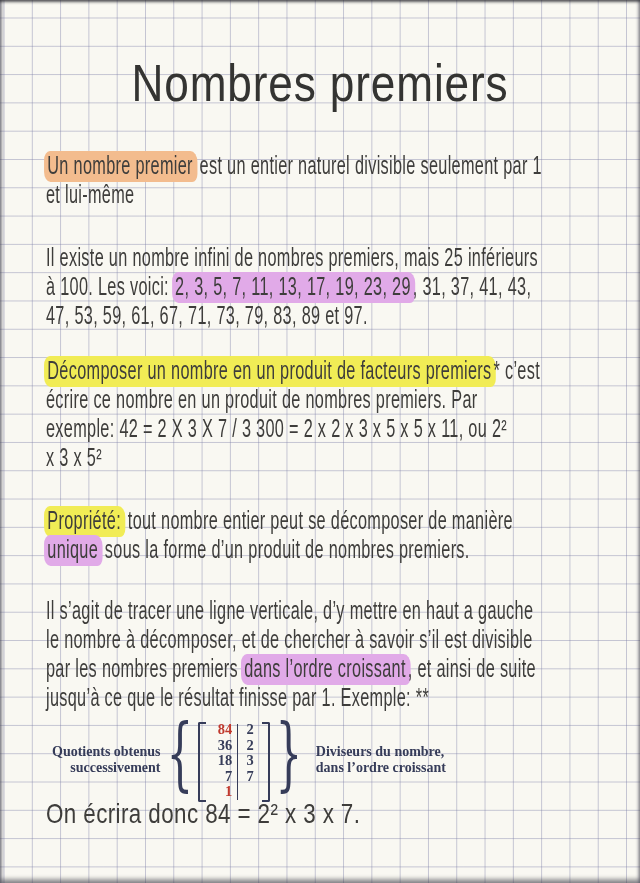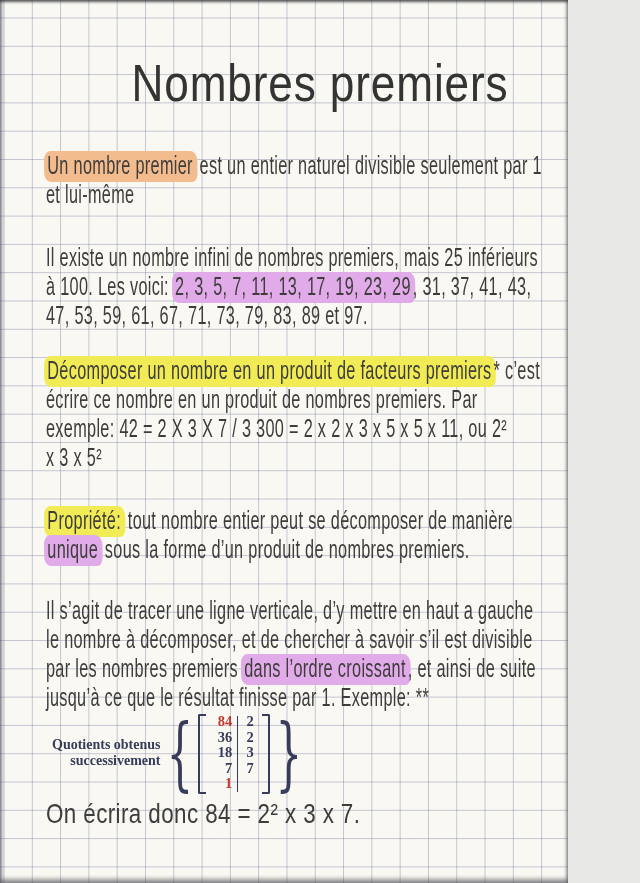--- a/index.html
+++ b/index.html
@@ -4,21 +4,21 @@
 <style>
   html,body{margin:0;padding:0;}
   body{
     width:640px;height:883px;
     font-family:"Liberation Sans",sans-serif;
     background:#e8e8e6;
     overflow:hidden;
   }
   .page{
     position:relative;
-    width:568px;height:883px;
+    width:640px;height:883px;
     background-color:#f9f8f2;
     background-image:
       linear-gradient(to right, rgba(122,124,166,.42) 1px, transparent 1px),
       linear-gradient(to bottom, rgba(122,124,166,.42) 1px, transparent 1px);
     background-size:28.3px 28.3px;
     background-position:3.5px 17.5px;
     box-shadow:
       inset 0 3px 3px -1px rgba(40,40,45,.75),
       inset 3px 0 3px -1px rgba(80,80,100,.55),
       inset -3px 0 3px -1px rgba(80,80,100,.45),
@@ -59,35 +59,35 @@
   
   .diagram{
     position:absolute;left:52px;top:712px;
     display:flex;align-items:flex-start;
     color:#363c59;
     font-family:"Liberation Serif",serif;
     font-weight:700;
   }
   .diag-label{
     font-size:14px;line-height:15.5px;
-    margin-top:25px;
+    margin-top:32px;
   }
   .diag-label.left{text-align:right;}
   .diag-label.right{text-align:left;margin-left:8px;}
   .brace{
     font-family:"DejaVu Serif",serif;
     font-size:56px;font-weight:400;
     line-height:82px;height:82px;
     transform:scale(.75,1.45);
     margin:0 1px;
     user-select:none;
   }
   .matrix{
     display:flex;align-items:stretch;
-    height:80px;margin-top:2px;
+    height:80px;margin-top:10px;
   }
   .bk{width:6px;border:2px solid #363c59;}
   .bk-l{border-right:none;border-radius:2px 0 0 2px;}
   .bk-r{border-left:none;border-radius:0 2px 2px 0;}
   .mcol{
     display:flex;flex-direction:column;justify-content:flex-start;
     font-size:14.5px;line-height:15.5px;
   }
   .col-q{align-items:flex-end;min-width:22px;padding:0 5px 0 4px;}
   .col-d{align-items:center;min-width:14px;padding:0 5px;}
@@ -150,19 +150,23 @@
       <div class="mdivider"></div>
       <div class="mcol col-d">
         <div class="num">2</div>
         <div class="num">2</div>
         <div class="num">3</div>
         <div class="num">7</div>
       </div>
       <div class="bk bk-r"></div>
     </div>
     <div class="brace">}</div>
+    <div class="diag-label right">
+      <div>Diviseurs du nombre,</div>
+      <div>dans l’ordre croissant</div>
+    </div>
   </div>
 
   <div class="para conclusion" style="top:798px">
     <div class="line"><span>On écrira donc 84 = 2² x 3 x 7.</span></div>
   </div>
 
 </div>
 
 </body></html>

